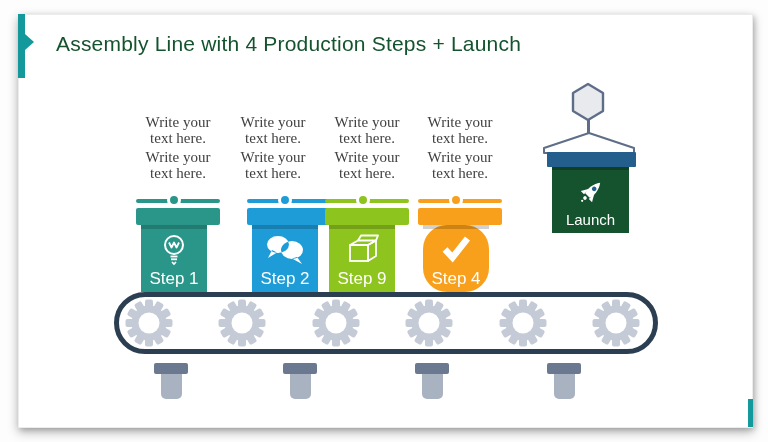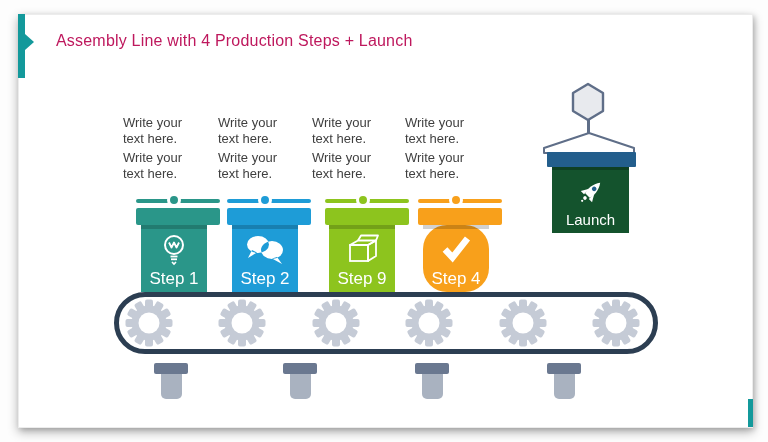--- a/index.html
+++ b/index.html
@@ -10,26 +10,26 @@
            box-shadow: 0 4px 10px rgba(0,0,0,0.30), 2px 2px 5px rgba(0,0,0,0.15); }
 
   
   .accent-tl { position: absolute; left: -1px; top: -1px; width: 7px; height: 64px; }
   .accent-tl .bar { position: absolute; left: 0; top: 0; width: 7px; height: 64px; }
   .accent-tl .tri { position: absolute; left: 7px; top: 20px; width: 0; height: 0;
                     border-top: 8px solid transparent; border-bottom: 8px solid transparent;
                     border-left-width: 9px; border-left-style: solid; }
   .accent-br { position: absolute; right: -1px; bottom: 0; width: 5px; height: 28px; }
 
-  .title { position: absolute; left: 37px; top: 17px; font-size: 16px; font-weight: 400;
-           color: #be185d; letter-spacing: 0.2px; white-space: nowrap; }
-
-  
-  .ptext { position: absolute; top: 100px; width: 110px; 
-           font-size: 13px; line-height: 15.5px; color: #3f3f3f; }
+  .title { position: absolute; left: 37px; top: 17px; font-size: 21px; font-weight: 400;
+           color: #14532d; letter-spacing: 0.2px; white-space: nowrap; }
+
+  
+  .ptext { position: absolute; top: 100px; width: 110px; text-align: center;
+           font-size: 15px; line-height: 15.5px; color: #3f3f3f; font-family: Liberation Serif, serif; }
   .ptext .pline:nth-child(3) { margin-top: 4px; }
 
   
   .step { position: absolute; top: 184px; width: 84px; height: 93px; }
   .step .rod { position: absolute; left: 0; top: 0; width: 100%; height: 4px; border-radius: 2px; }
   .step .knob { position: absolute; left: 50%; top: -3px; margin-left: -8px; width: 8px; height: 8px;
                 border: 4px solid; border-radius: 50%; background: #fff; box-shadow: 0 0 0 3px #fff; }
   .step .lid { position: absolute; left: 0; top: 9px; width: 100%; height: 17px; border-radius: 2px; }
   .step .bin { position: absolute; left: 5px; top: 26px; width: 66px; height: 67px; }
   .step .bin::before { content: ""; position: absolute; left: 0; top: 0; width: 100%; height: 4px;
@@ -107,21 +107,21 @@
           <circle cx="14" cy="12" r="9" fill="none" stroke="#fff" stroke-width="2"></circle>
           <polyline points="9,9.5 11.5,14.5 14,9.5 16.5,14.5 19,9.5" fill="none" stroke="#fff" stroke-width="1.8" stroke-linejoin="round"></polyline>
           <line x1="10.5" y1="23.5" x2="17.5" y2="23.5" stroke="#fff" stroke-width="1.8"></line>
           <line x1="11" y1="26.3" x2="17" y2="26.3" stroke="#fff" stroke-width="1.8"></line>
           <polyline points="12,29 14,31 16,29" fill="none" stroke="#fff" stroke-width="1.6"></polyline>
         </svg>
         <div class="step-label">Step 1</div>
       </div>
     </div>
 
-    <div class="step" style="left:208px">
+    <div class="step" style="left:228px">
       <div class="rod" style="background-color: rgb(30, 156, 215);"></div>
       <div class="knob" style="border-color: rgb(30, 156, 215);"></div>
       <div class="lid" style="background-color: rgb(30, 156, 215);"></div>
       <div class="bin" style="background-color: rgb(30, 156, 215);">
         <svg width="42" height="31" viewBox="0 0 42 31" style="margin-top:10px">
           <path fill="#fff" fill-rule="evenodd" d="M14,1 a11,8.5 0 1 0 0,17 a11,8.5 0 1 0 0,-17 Z
             M8,15 L4,23 L13,17.5 Z
             M28,6 a11,9 0 1 1 0,18 a11,9 0 1 1 0,-18 Z
             M33,22 L38,29 L28,23.5 Z"></path>
         </svg>

